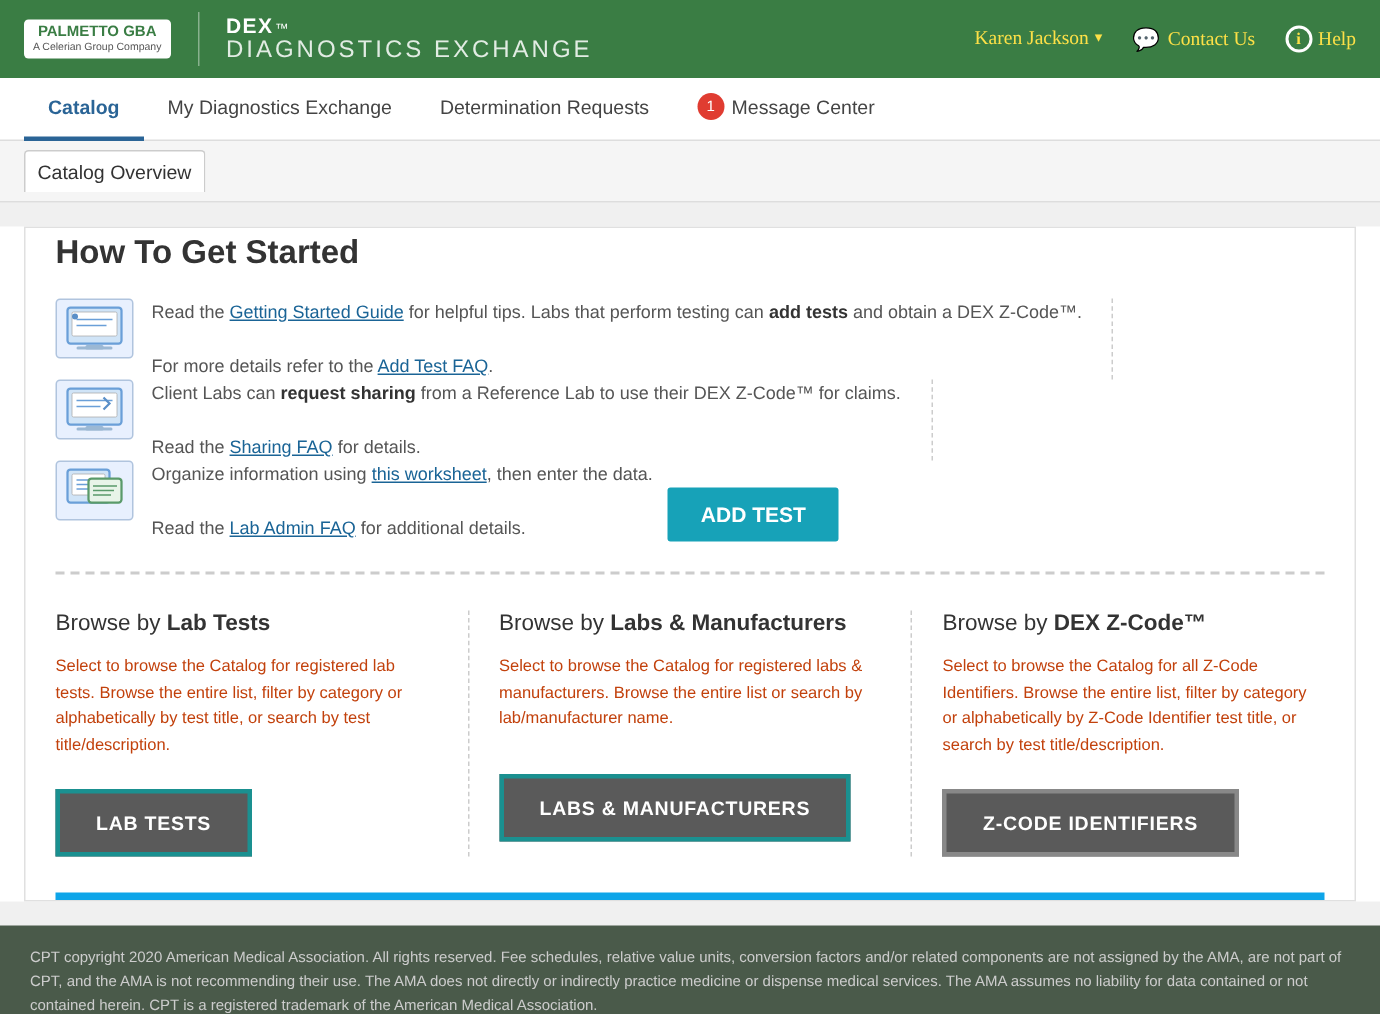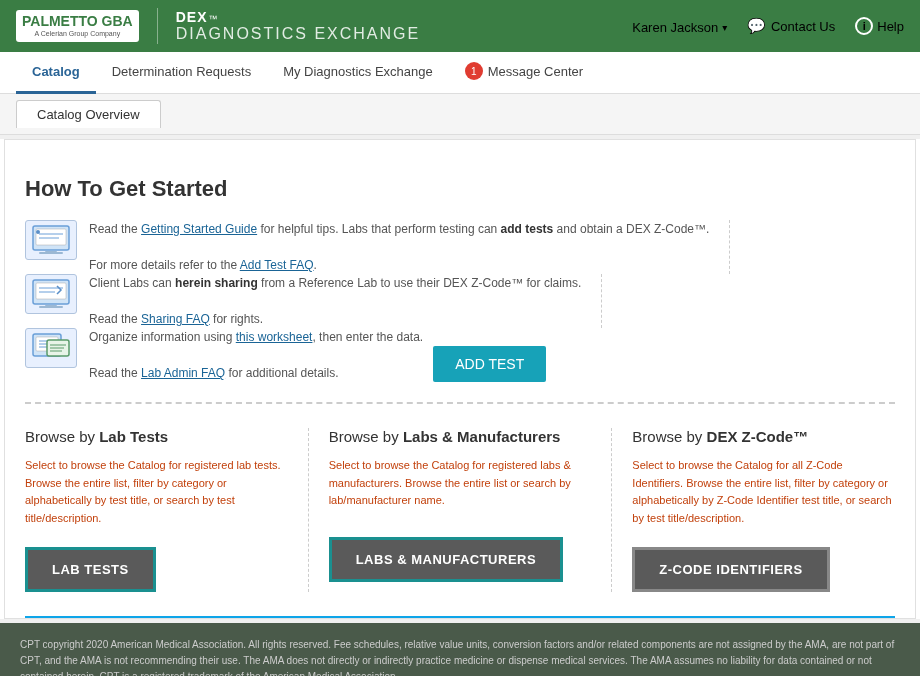--- a/index.html
+++ b/index.html
@@ -37,24 +37,25 @@
       margin: 0 8px;
     }
     .dex-title {
       color: #fff;
     }
     .dex-title .dex-sup { font-size: 9px; vertical-align: super; }
     .dex-title .dex-main { font-size: 14px; font-weight: bold; letter-spacing: 1px; }
     .dex-title .dex-sub { font-size: 16px; letter-spacing: 2px; color: rgba(255,255,255,0.85); }
     .header-right {
       display: flex;
-      align-items: flex-end;
+      align-items: flex-start;
       gap: 20px;
-      color: #000000;
+      color: #fde047;
       font-size: 13px;
+      font-family: Liberation Serif, serif;
     }
     .header-user {
       display: flex;
       align-items: center;
       gap: 4px;
       cursor: pointer;
     }
     .header-user .chevron { font-size: 10px; }
     .header-contact {
       display: flex;
@@ -116,38 +117,38 @@
     .subnav {
       background: #f5f5f5;
       border-bottom: 1px solid #ddd;
       padding: 6px 16px;
     }
     .subnav-tab {
       display: inline-block;
       background: #fff;
       border: 1px solid #ccc;
       border-bottom: none;
-      padding: 6px 20px;
+      padding: 6px 8px;
       font-size: 13px;
       color: #333;
       cursor: pointer;
       border-radius: 3px 3px 0 0;
     }
 
     
     .main {
       background: #fff;
       margin: 0;
       padding: 0;
     }
     .content-area {
-      padding: 36px 20px 0 20px;
+      padding: 3px 20px 0 20px;
       background: #fff;
       border: 1px solid #e0e0e0;
-      margin: 4px;
+      margin: 16px;
     }
 
     
     .how-to-section {
       border-bottom: 2px dashed #ccc;
       padding-bottom: 20px;
       margin-bottom: 0;
     }
     .how-to-title {
       font-size: 22px;
@@ -196,21 +197,21 @@
       cursor: pointer;
     }
     .card-text strong { color: #333; }
 
     .add-test-btn {
       background: #17a2b8;
       color: #fff;
       border: none;
       padding: 10px 22px;
       font-size: 14px;
-      font-weight: normal;
+      font-weight: bold;
       cursor: pointer;
       border-radius: 2px;
       white-space: nowrap;
       align-self: flex-end;
       margin-top: 10px;
     }
 
     .last-card-wrapper {
       flex: 1;
       display: flex;
@@ -222,21 +223,21 @@
       display: flex;
       width: 100%;
       align-items: flex-start;
       justify-content: flex-start;
     }
 
     
     .browse-section {
       display: flex;
       padding: 24px 0 24px 0;
-      border-bottom: 2px solid #0ea5e9;
+      border-bottom: 5px solid #0ea5e9;
     }
     .browse-col {
       flex: 1;
       padding: 0 20px;
     }
     .browse-col:not(:last-child) {
       border-right: 1px dashed #ccc;
     }
     .browse-col:first-child { padding-left: 0; }
     .browse-col:last-child { padding-right: 0; }
@@ -278,21 +279,21 @@
       padding: 14px 20px;
       line-height: 1.6;
     }
   </style>
 </head>
 <body>
 
 <div class="header">
   <div class="header-left">
     <div class="palmetto-logo">
-      <div style="font-size:14px; font-weight:bold; color:#3a7d44;">PALMETTO GBA</div>
+      <div style="font-size:10px; font-weight:bold; color:#3a7d44;">PALMETTO GBA</div>
       <div class="sub">A Celerian Group Company</div>
     </div>
     <div class="header-divider"></div>
     <div class="dex-title">
       <div style="display:flex; align-items:baseline; gap:1px;">
         <span class="dex-main">DEX</span>
         <span class="dex-sup">™</span>
       </div>
       <div class="dex-sub">DIAGNOSTICS EXCHANGE</div>
     </div>
@@ -311,24 +312,24 @@
       <span>Help</span>
     </div>
   </div>
 </div>
 
 <div class="nav">
   <div class="nav-item active">
     <span>Catalog</span>
   </div>
   <div class="nav-item">
+    <span>My Diagnostics Exchange</span>
+  </div>
+  <div class="nav-item">
     <span>Determination Requests</span>
-  </div>
-  <div class="nav-item">
-    <span>My Diagnostics Exchange</span>
   </div>
   <div class="nav-item">
     <span class="message-badge">1</span>
     <span>Message Center</span>
   </div>
 </div>
 
 <div class="subnav">
   <div class="subnav-tab">
     <span>Catalog Overview</span>
@@ -367,23 +368,23 @@
               <rect x="2" y="2" width="36" height="24" rx="2" fill="#d0e4f7" stroke="#6a9fd8" stroke-width="1.5"></rect>
               <rect x="5" y="5" width="30" height="16" rx="1" fill="#fff" stroke="#aaa" stroke-width="0.5"></rect>
               <rect x="14" y="27" width="12" height="3" rx="1" fill="#9bb8d4"></rect>
               <rect x="8" y="28" width="24" height="2" rx="1" fill="#9bb8d4"></rect>
               <line x1="8" y1="10" x2="32" y2="10" stroke="#6a9fd8" stroke-width="1"></line>
               <line x1="8" y1="14" x2="24" y2="14" stroke="#6a9fd8" stroke-width="1"></line>
               <path d="M26 8 L30 12 L26 16" stroke="#5a8fc8" stroke-width="1.5" fill="none"></path>
             </svg>
           </div>
           <div class="card-text">
-            <span>Client Labs can <strong>herein sharing</strong> from a Reference Lab to use their DEX Z-Code™ for claims.</span>
+            <span>Client Labs can <strong>request sharing</strong> from a Reference Lab to use their DEX Z-Code™ for claims.</span>
             <br><br>
-            <span>Read the </span><a>Sharing FAQ</a><span> for rights.</span>
+            <span>Read the </span><a>Sharing FAQ</a><span> for details.</span>
           </div>
         </div>
 
         <div class="last-card-wrapper">
           <div class="last-card-and-btn">
             <div class="how-to-card" style="flex:1; padding-right:10px; border-right:none; margin-right:0;">
               <div class="card-icon">
                 <svg width="40" height="32" viewBox="0 0 40 32">
                   <rect x="2" y="2" width="28" height="22" rx="2" fill="#d0e4f7" stroke="#6a9fd8" stroke-width="1.5"></rect>
                   <rect x="5" y="5" width="22" height="14" rx="1" fill="#fff" stroke="#aaa" stroke-width="0.5"></rect>

